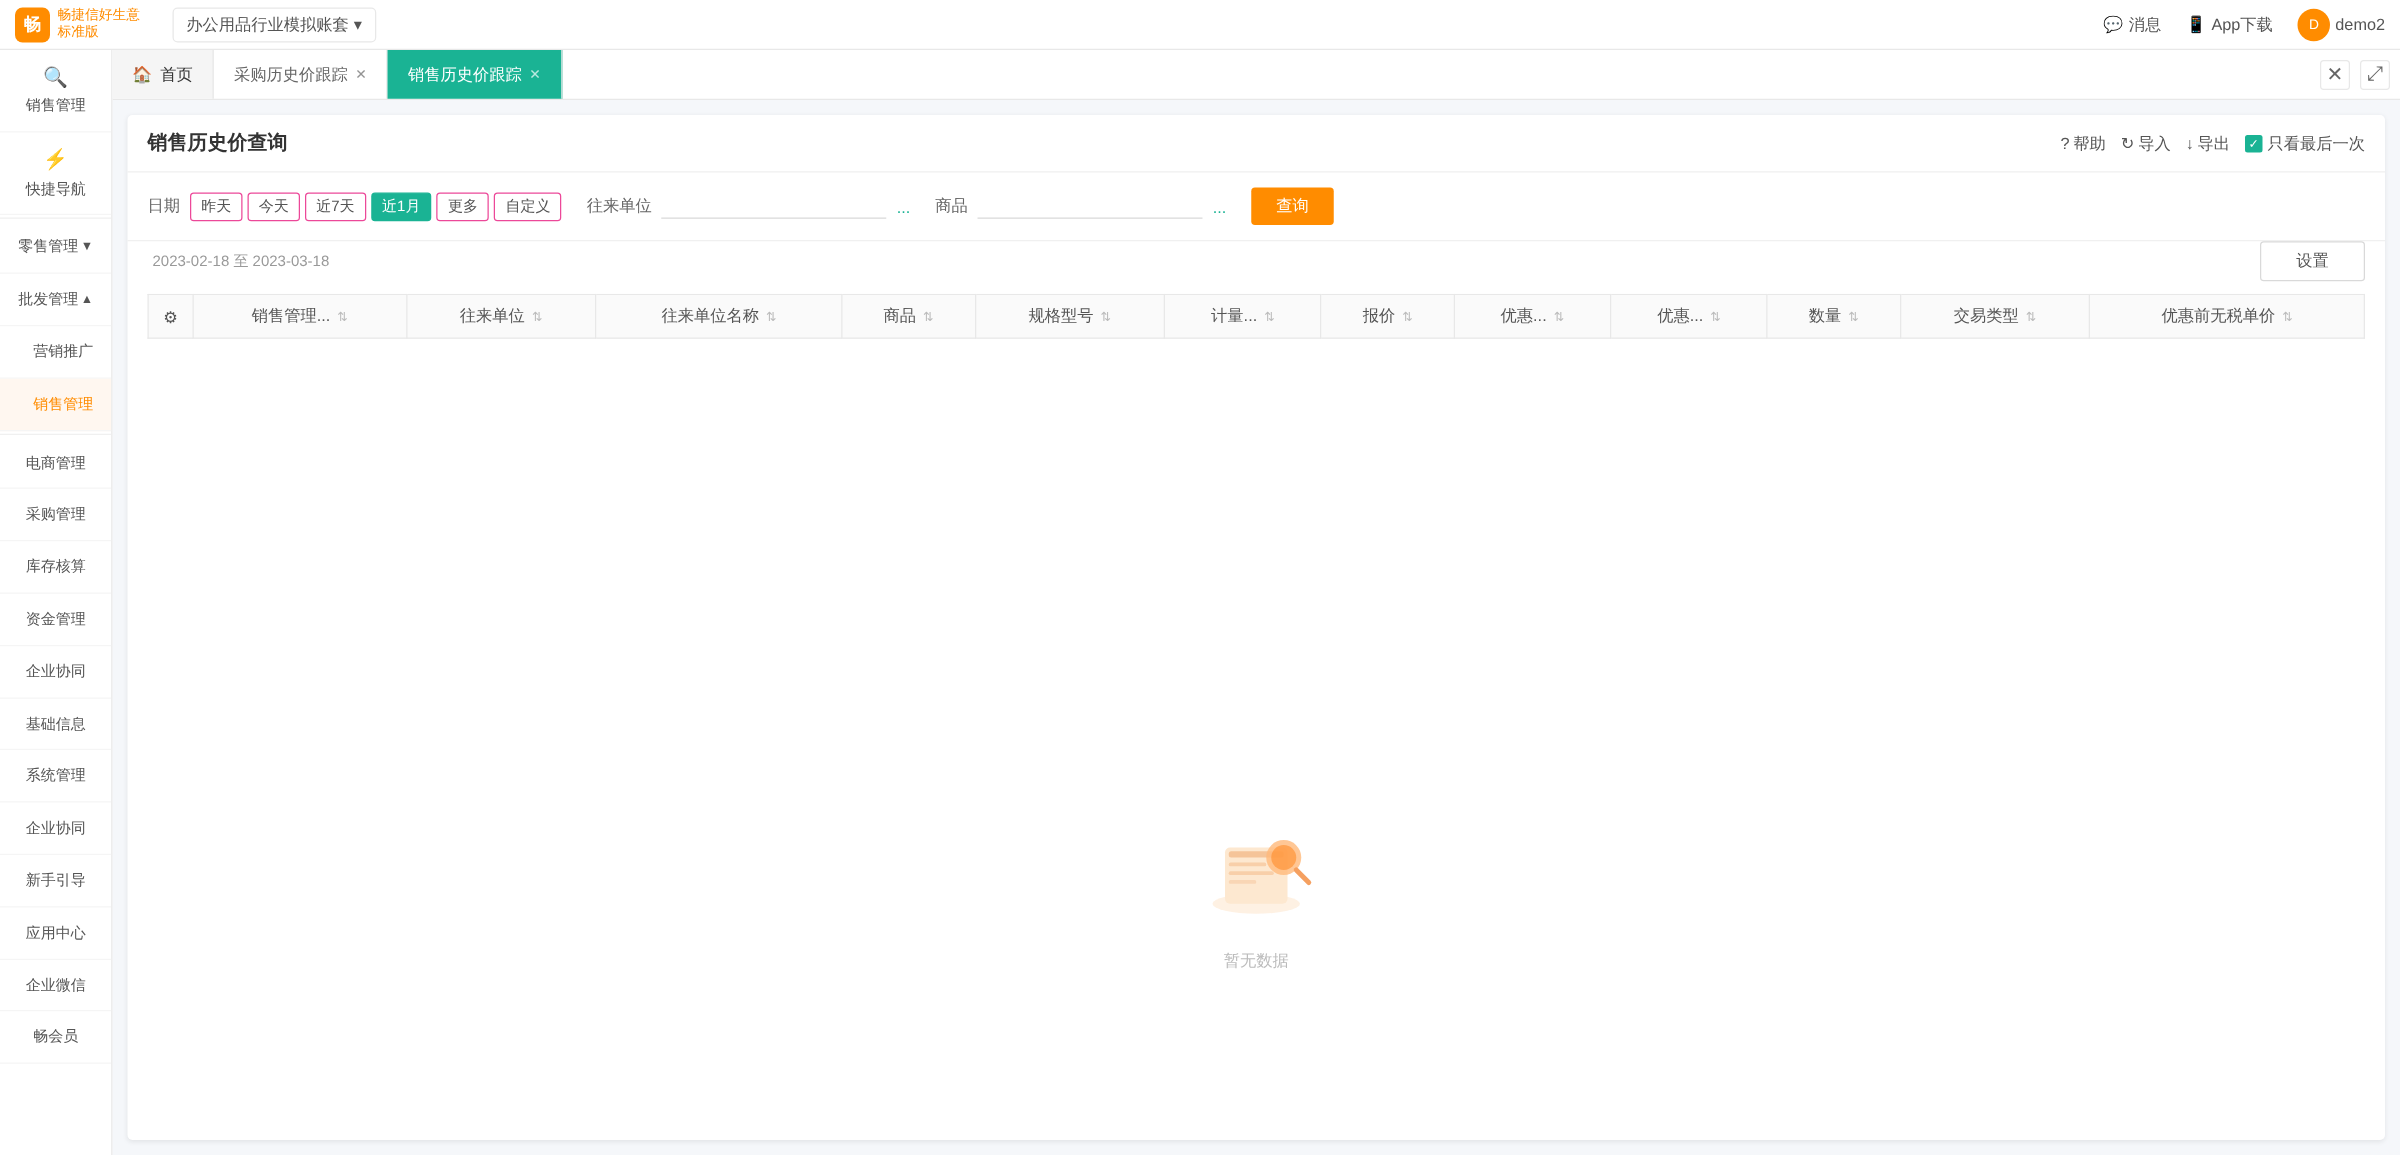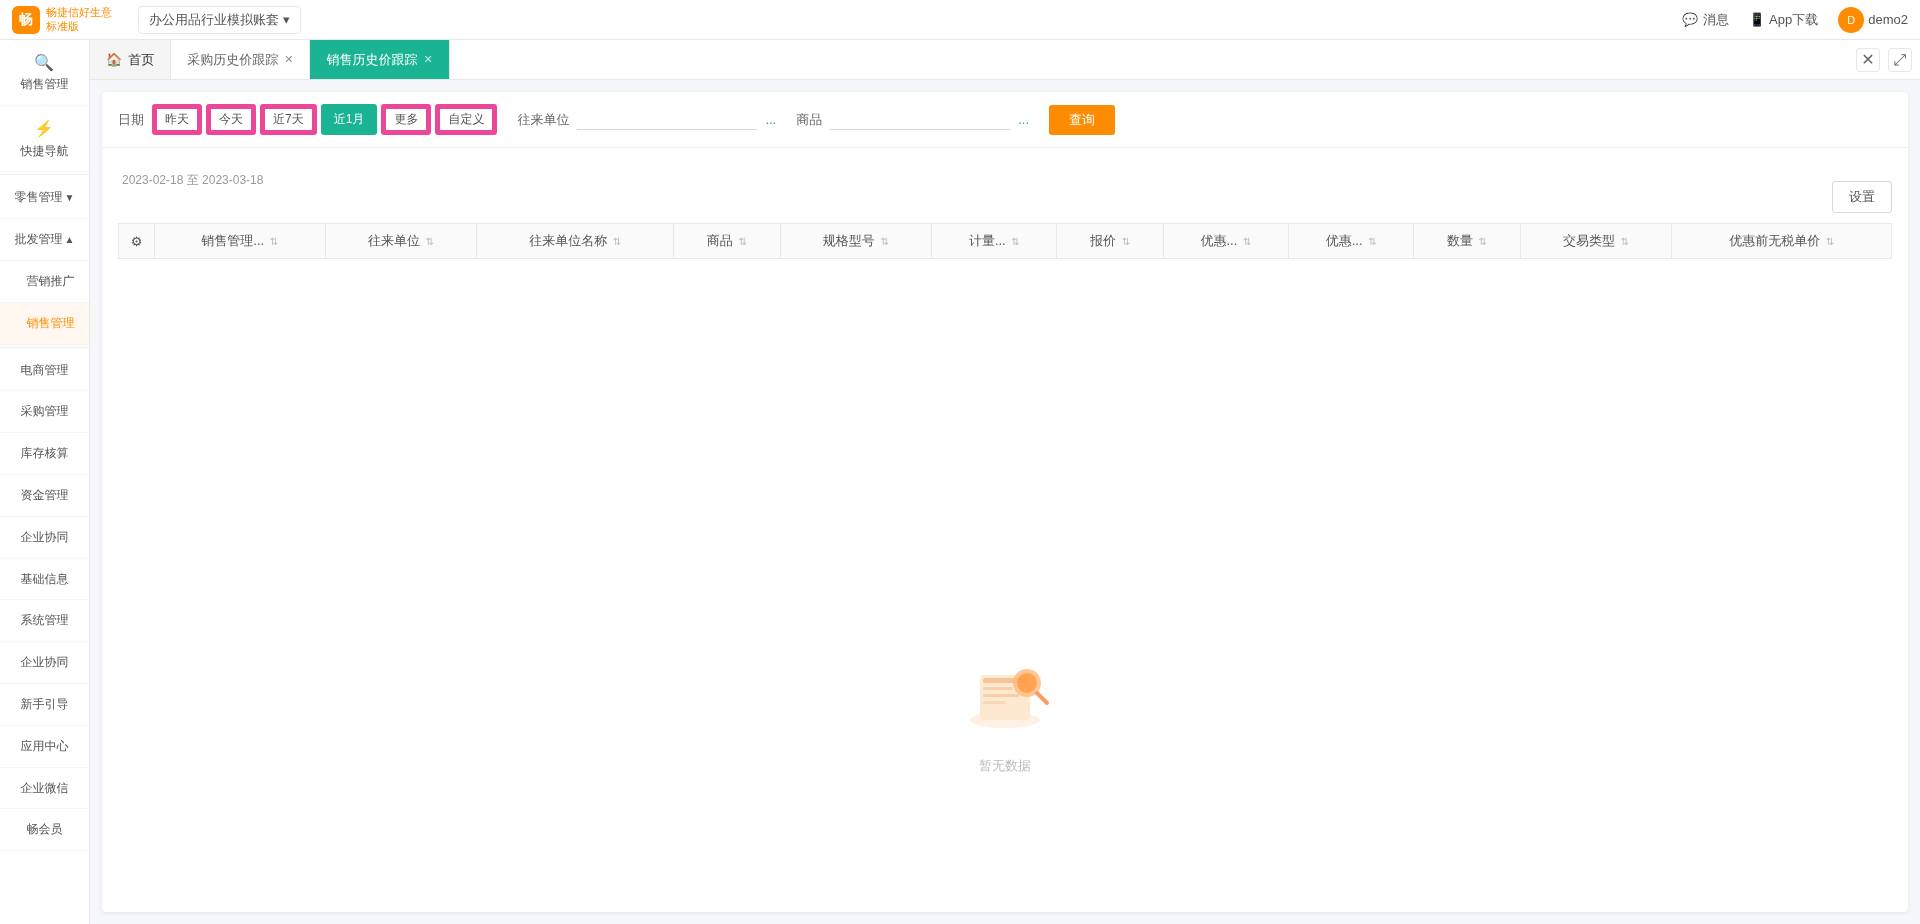--- a/index.html
+++ b/index.html
@@ -253,21 +253,21 @@
       font-size: 13px;
       white-space: nowrap;
     }
     .date-btns {
       display: flex;
       align-items: center;
       gap: 4px;
     }
     .date-btn {
       padding: 2px 8px;
-      border: 5px solid #ec4899;
+      border: 1px solid #ec4899;
       border-radius: 3px;
       cursor: pointer;
       font-size: 12px;
       color: #555;
       background: #fff;
     }
     .date-btn.active {
       background: #1ab394;
       color: #fff;
       border-color: #1ab394;
@@ -299,24 +299,23 @@
       border-radius: 3px;
       padding: 6px 20px;
       font-size: 13px;
       cursor: pointer;
     }
     .btn-default {
       background: #fff;
       color: #555;
       border: 1px solid #d9d9d9;
       border-radius: 3px;
-      padding: 6px 16px;
-      font-size: 13px;
-      cursor: pointer;
-      margin-top: 33px;
+      padding: 6px 28px;
+      font-size: 13px;
+      cursor: pointer;
     }
 
     
     .table-wrap {
       flex: 1;
       overflow: auto;
       padding: 0 16px;
     }
     .data-table {
       width: 100%;
@@ -486,20 +485,41 @@
       </div>
       <div class="tabs-right">
         <div class="tab-action-btn">✕</div>
         <div class="tab-action-btn">⤢</div>
       </div>
     </div>
 
     <div class="page-content">
       <div class="page-card">
 
+        <div class="page-card-header">
+          <div class="page-title">销售历史价查询</div>
+          <div class="page-actions">
+            <div class="page-action-item">
+              <span>?</span>
+              <span>帮助</span>
+            </div>
+            <div class="page-action-item">
+              <span>↻</span>
+              <span>导入</span>
+            </div>
+            <div class="page-action-item">
+              <span>↓</span>
+              <span>导出</span>
+            </div>
+            <div class="checkbox-wrapper">
+              <div class="checkbox-teal">✓</div>
+              <span>只看最后一次</span>
+            </div>
+          </div>
+        </div>
 
         <div class="filter-row">
           <div class="filter-group">
             <span class="filter-label">日期</span>
             <div class="date-btns">
               <button class="date-btn">昨天</button>
               <button class="date-btn">今天</button>
               <button class="date-btn">近7天</button>
               <button class="date-btn active">近1月</button>
               <button class="date-btn">更多</button>

